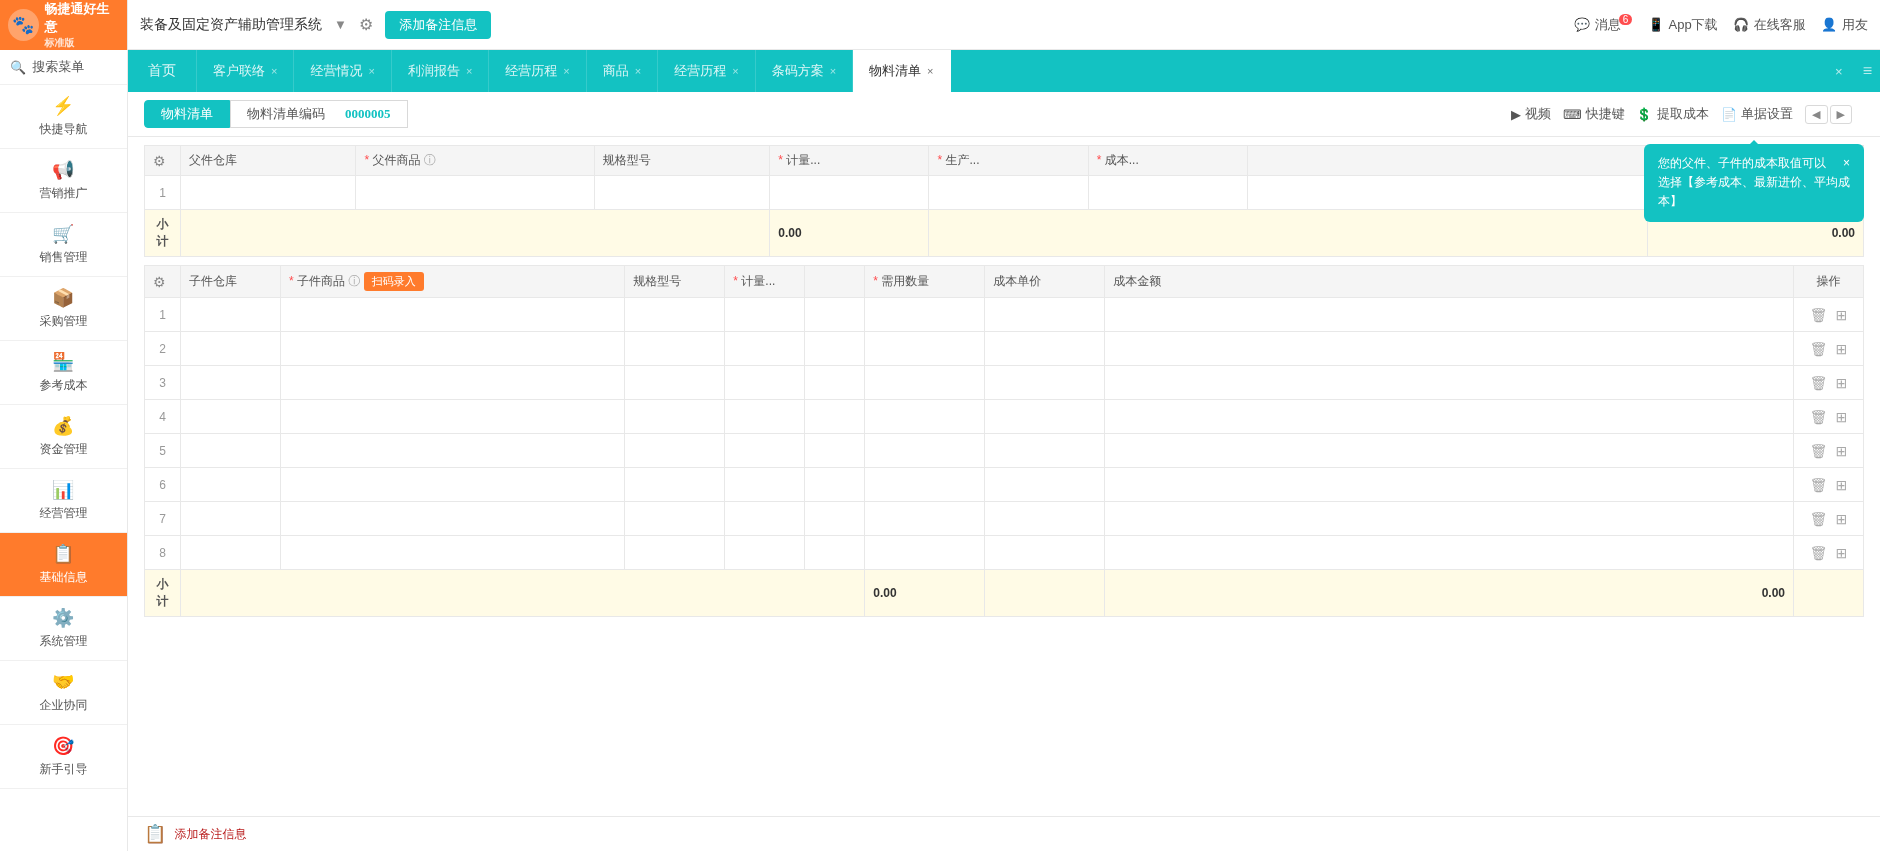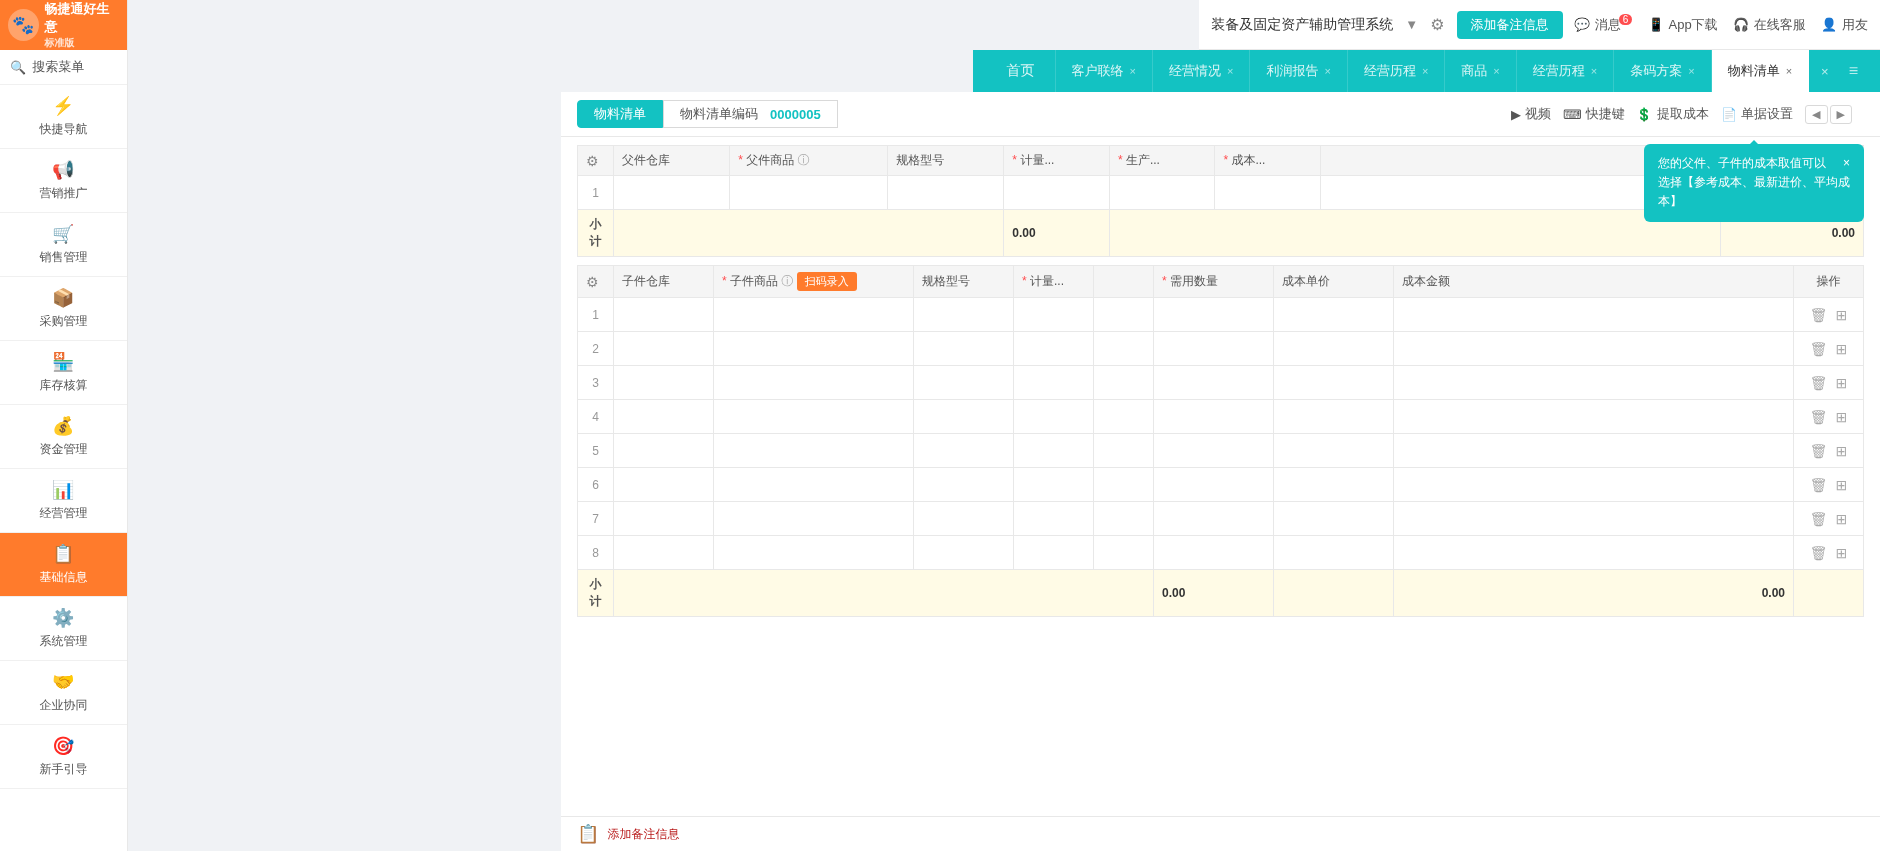--- a/index.html
+++ b/index.html
@@ -8,31 +8,31 @@
     
     .sidebar { width: 128px; background: #fff; display: flex; flex-direction: column; border-right: 1px solid #e8e8e8; flex-shrink: 0; }
     .sidebar-logo { background: #ff7b2c; color: #fff; padding: 10px 8px; display: flex; align-items: center; gap: 6px; font-size: 13px; font-weight: bold; height: 50px; }
     .sidebar-logo .logo-icon { width: 32px; height: 32px; background: rgba(255,255,255,0.3); border-radius: 50%; display: flex; align-items: center; justify-content: center; font-size: 18px; }
     .sidebar-item { display: flex; flex-direction: column; align-items: center; padding: 10px 4px; cursor: pointer; gap: 4px; color: #555; font-size: 12px; border-bottom: 1px solid #f0f0f0; }
     .sidebar-item.active { background: #ff7b2c; color: #fff; }
     .sidebar-item .si-icon { font-size: 18px; }
     .sidebar-search { flex-direction: row; gap: 6px; padding: 8px 10px; font-size: 13px; }
 
     
-    .main { flex: 1; display: flex; flex-direction: column; overflow: hidden; align-items: flex-end; }
+    .main { flex: 1; display: flex; flex-direction: column; overflow: hidden; }
 
     
     .topbar { background: #fff; height: 50px; display: flex; align-items: center; padding: 0 12px; border-bottom: 1px solid #e8e8e8; gap: 12px; }
     .topbar-trial { background: #13c2c2; color: #fff; padding: 5px 14px; border-radius: 4px; font-size: 13px; cursor: pointer; border: none; }
     .topbar-right { display: flex; align-items: center; gap: 16px; margin-left: auto; color: #555; font-size: 13px; }
     .topbar-right .badge { background: #ff4d4f; color: #fff; border-radius: 8px; font-size: 10px; padding: 0 4px; margin-left: -6px; margin-top: -10px; }
     .gear-icon { color: #888; font-size: 16px; cursor: pointer; }
 
     
-    .nav-tabs { background: #13c2c2; display: flex; align-items: center; height: 42px; padding: 14px; overflow-x: auto; }
+    .nav-tabs { background: #13c2c2; display: flex; align-items: center; height: 42px; padding: 0; overflow-x: auto; }
     .nav-tab { color: rgba(255,255,255,0.85); padding: 0 16px; height: 42px; display: flex; align-items: center; gap: 6px; cursor: pointer; font-size: 13px; white-space: nowrap; border-right: 1px solid rgba(255,255,255,0.15); }
     .nav-tab.active { background: #fff; color: #333; }
     .nav-tab .close-x { font-size: 11px; opacity: 0.7; }
     .nav-tab-first { padding: 0 20px; font-size: 14px; }
 
     
     .content { flex: 1; overflow-y: auto; background: #fff; display: flex; flex-direction: column; }
 
     
     .sub-tabs { display: flex; align-items: center; padding: 8px 16px; border-bottom: 1px solid #e8e8e8; gap: 0; }
@@ -104,21 +104,21 @@
   <div class="sidebar-item">
     <span class="si-icon">🛒</span>
     <span>销售管理</span>
   </div>
   <div class="sidebar-item">
     <span class="si-icon">📦</span>
     <span>采购管理</span>
   </div>
   <div class="sidebar-item">
     <span class="si-icon">🏪</span>
-    <span>库存核算</span>
+    <span>参考成本</span>
   </div>
   <div class="sidebar-item">
     <span class="si-icon">💰</span>
     <span>资金管理</span>
   </div>
   <div class="sidebar-item">
     <span class="si-icon">📊</span>
     <span>经营管理</span>
   </div>
   <div class="sidebar-item active">
@@ -208,21 +208,21 @@
   </div>
 
   <div class="content">
 
     <div class="sub-tabs">
       <div class="sub-tab active">
         <span>物料清单</span>
       </div>
       <div class="sub-tab" style="display:flex;align-items:center;gap:8px;">
         <span>物料清单编码</span>
-        <span style="color:#13c2c2;font-weight:bold;margin-left:4px;">0000005</span>
+        <span style="color:#13c2c2;font-weight:bold;margin-left:12px;font-family:Liberation Serif, serif;">0000005</span>
       </div>
       <div class="toolbar-right">
         <div class="tb-btn">
           <span>▶</span>
           <span>视频</span>
         </div>
         <div class="tb-btn">
           <span>⌨</span>
           <span>快捷键</span>
         </div>

